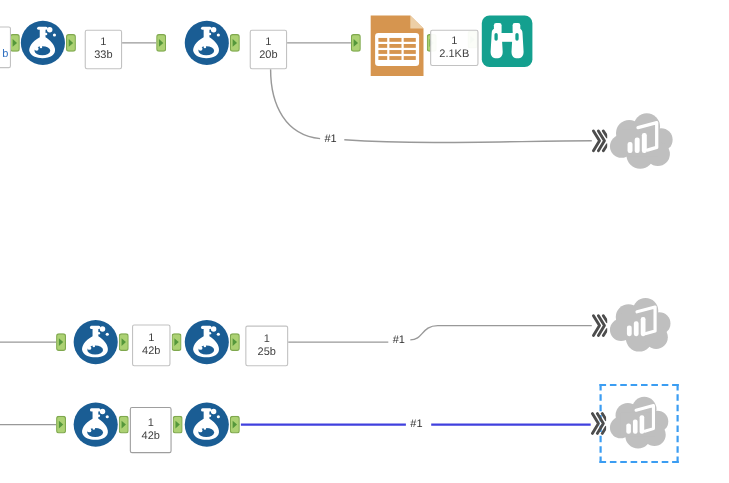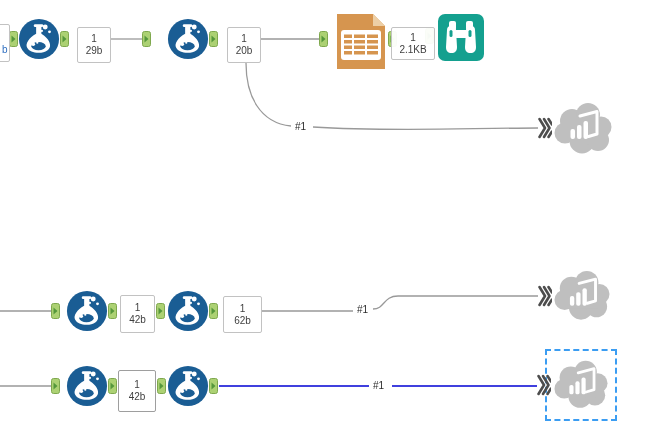--- a/index.html
+++ b/index.html
@@ -137,21 +137,21 @@
     </svg>
   <svg class="tool" style="left:18px;top:18px;width:42px;height:42px;">
       <use href="#sym-flask"></use>
     </svg>
   <svg class="anchor" style="left:60px;top:31px;">
       <use href="#sym-anchor"></use>
     </svg>
 
   <div class="ann" style="left:77px;top:27px;width:34px;height:36px;">
     <span>1</span>
-    <span>29b</span>
+    <span>33b</span>
   </div>
 
   <svg class="anchor" style="left:142px;top:31px;">
       <use href="#sym-anchor"></use>
     </svg>
   <svg class="tool" style="left:167px;top:18px;width:42px;height:42px;">
       <use href="#sym-flask"></use>
     </svg>
   <svg class="anchor" style="left:209px;top:31px;">
       <use href="#sym-anchor"></use>
@@ -212,21 +212,21 @@
     </svg>
   <svg class="tool" style="left:167px;top:290px;width:42px;height:42px;">
       <use href="#sym-flask"></use>
     </svg>
   <svg class="anchor" style="left:209px;top:303px;">
       <use href="#sym-anchor"></use>
     </svg>
 
   <div class="ann" style="left:223px;top:296px;width:39px;height:37px;">
     <span>1</span>
-    <span>62b</span>
+    <span>25b</span>
   </div>
 
   <div class="conn-label" style="left:355px;top:303px;">#1</div>
   <svg class="chev" style="left:538px;top:285px;width:14px;height:22px;">
       <use href="#sym-chevrons"></use>
     </svg>
   <svg class="cloud" style="left:551px;top:268px;width:62px;height:56px;">
       <use href="#sym-cloud"></use>
     </svg>
 

